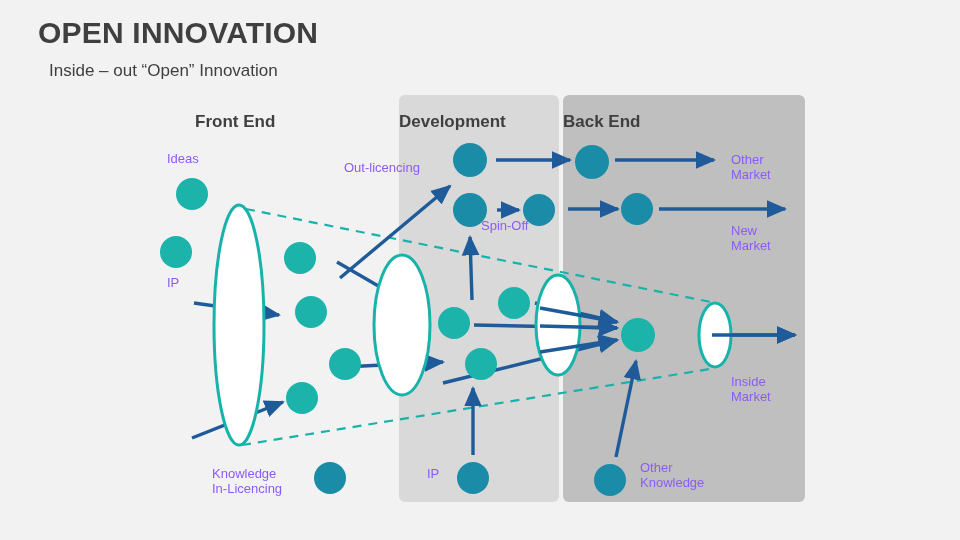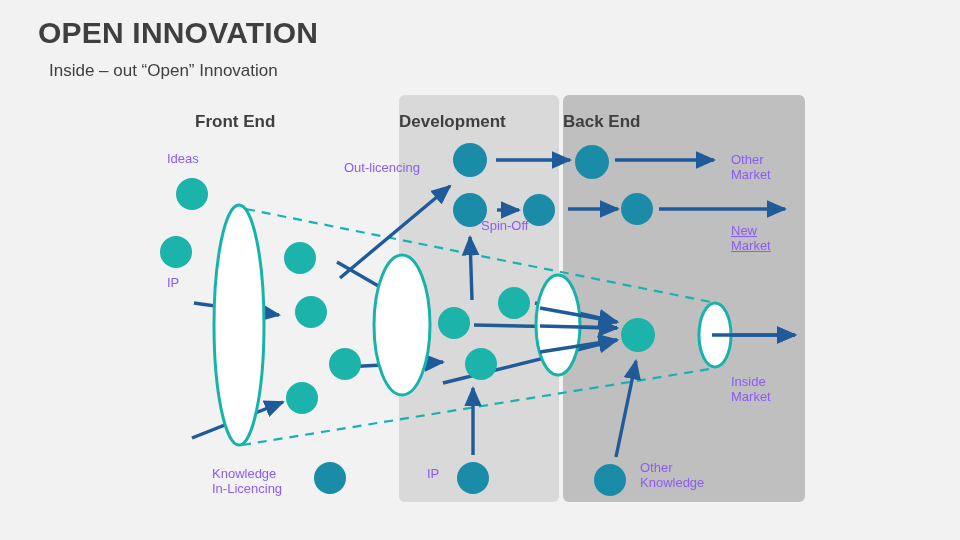--- a/index.html
+++ b/index.html
@@ -128,18 +128,18 @@
   <div class="lbl" style="left:167px;top:275px;">IP</div>
   <div class="lbl" style="left:212px;top:466px;">Knowledge
 In-Licencing</div>
   <div class="lbl" style="left:344px;top:160px;">Out-licencing</div>
   <div class="lbl" style="left:481px;top:218px;">Spin-Off</div>
   <div class="lbl" style="left:427px;top:466px;">IP</div>
   <div class="lbl" style="left:640px;top:460px;">Other
 Knowledge</div>
   <div class="lbl" style="left:731px;top:152px;">Other
 Market</div>
-  <div class="lbl" style="left:731px;top:223px;text-decoration:underline;">New
+  <div class="lbl" style="left:731px;top:223px;">New
 Market</div>
   <div class="lbl" style="left:731px;top:374px;">Inside
 Market</div>
 
 </div>
 
 </body></html>

